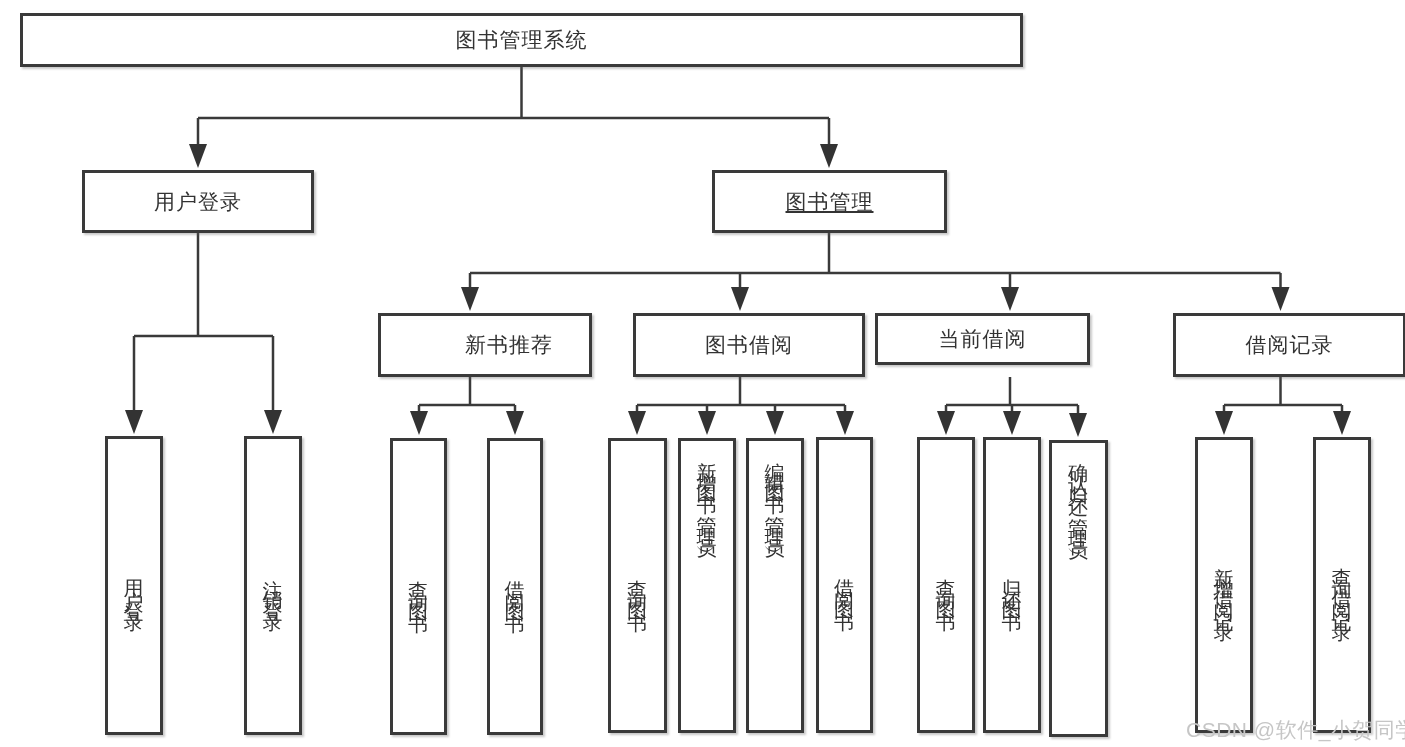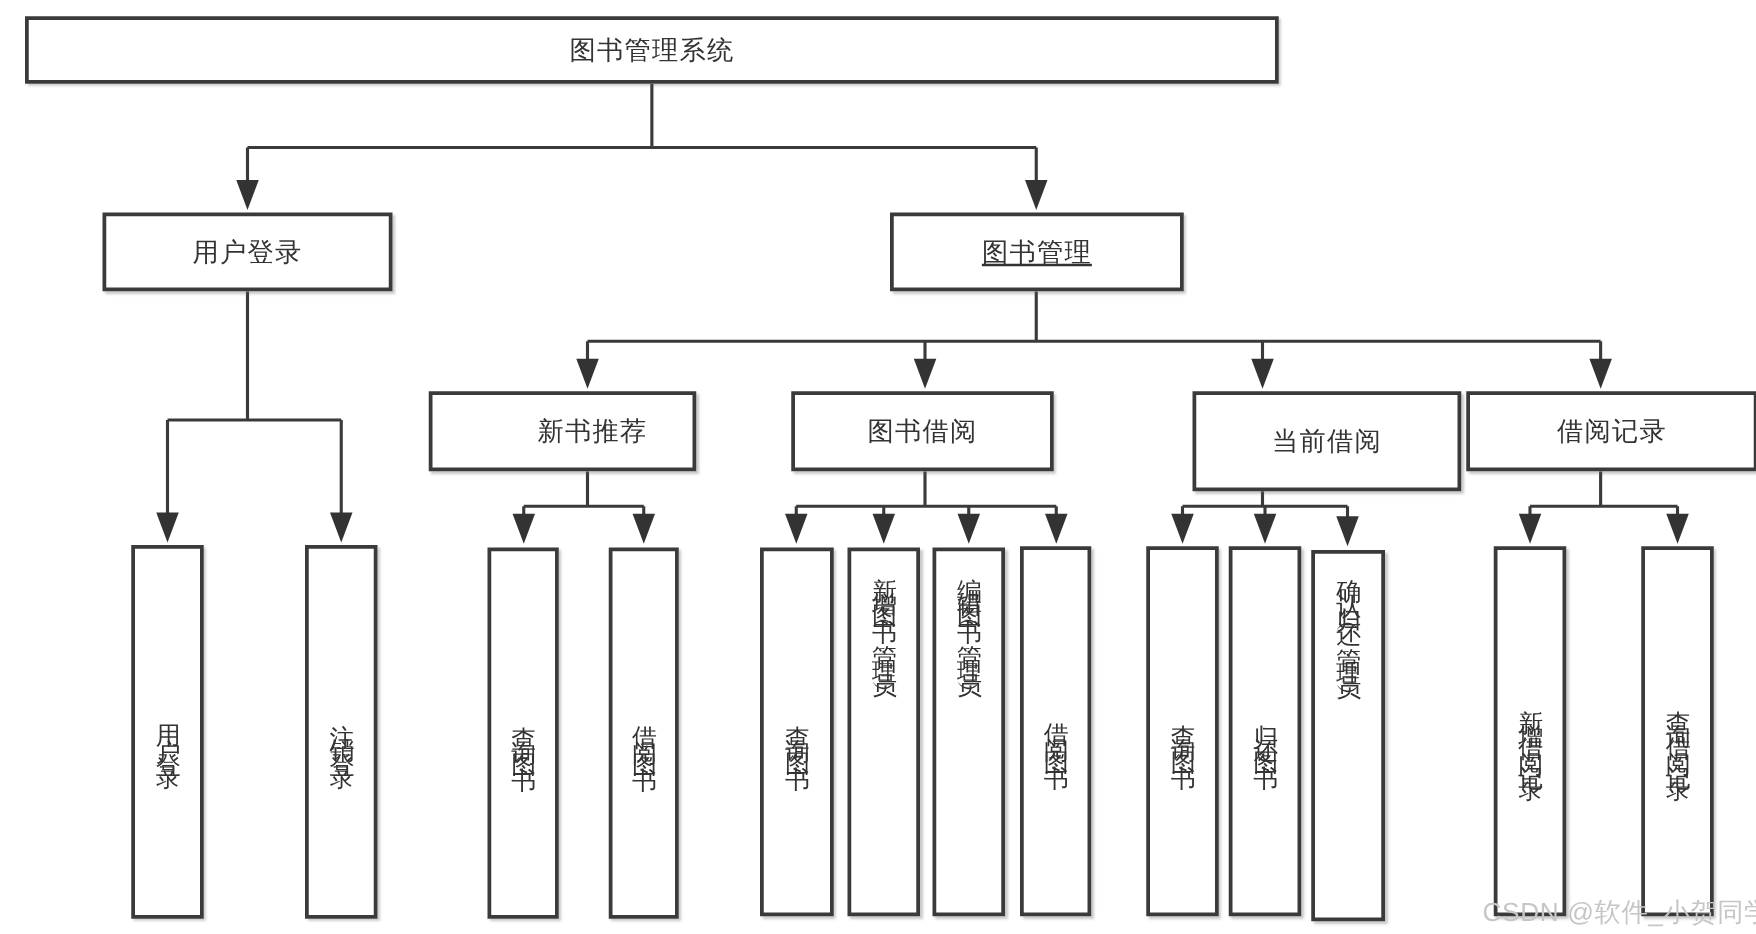--- a/index.html
+++ b/index.html
@@ -151,27 +151,27 @@
     <span class="hlabel">图书管理</span>
   </div>
 
   <div class="node" style="left:105px; top:436px; width:58px; height:299px;">
     <span class="vtext">用户登录</span>
   </div>
   <div class="node" style="left:244px; top:436px; width:58px; height:299px;">
     <span class="vtext">注销登录</span>
   </div>
 
-  <div class="node" style="left:343px; top:313px; width:214px; height:64px;padding-left:48px;">
+  <div class="node" style="left:378px; top:313px; width:214px; height:64px;padding-left:48px;">
     <span class="hlabel">新书推荐</span>
   </div>
-  <div class="node" style="left:633px; top:313px; width:210px; height:64px;">
+  <div class="node" style="left:633px; top:313px; width:232px; height:64px;">
     <span class="hlabel">图书借阅</span>
   </div>
-  <div class="node" style="left:954px; top:313px; width:215px; height:80px;">
+  <div class="node" style="left:875px; top:313px; width:215px; height:52px;">
     <span class="hlabel">当前借阅</span>
   </div>
   <div class="node" style="left:1173px; top:313px; width:233px; height:64px;">
     <span class="hlabel">借阅记录</span>
   </div>
 
   <div class="node" style="left:390px; top:438px; width:57px; height:297px;">
     <span class="vtext">查询图书</span>
   </div>
   <div class="node" style="left:487px; top:438px; width:56px; height:297px;">

